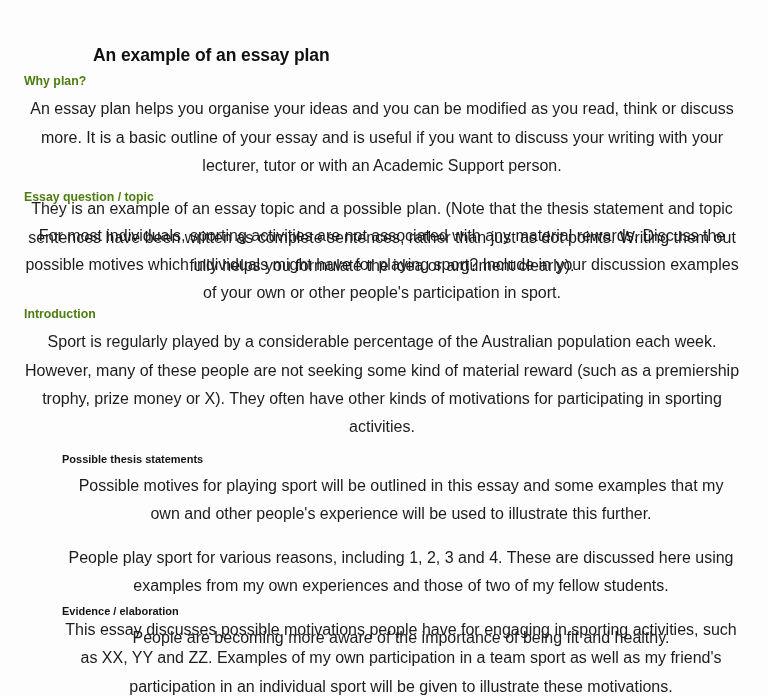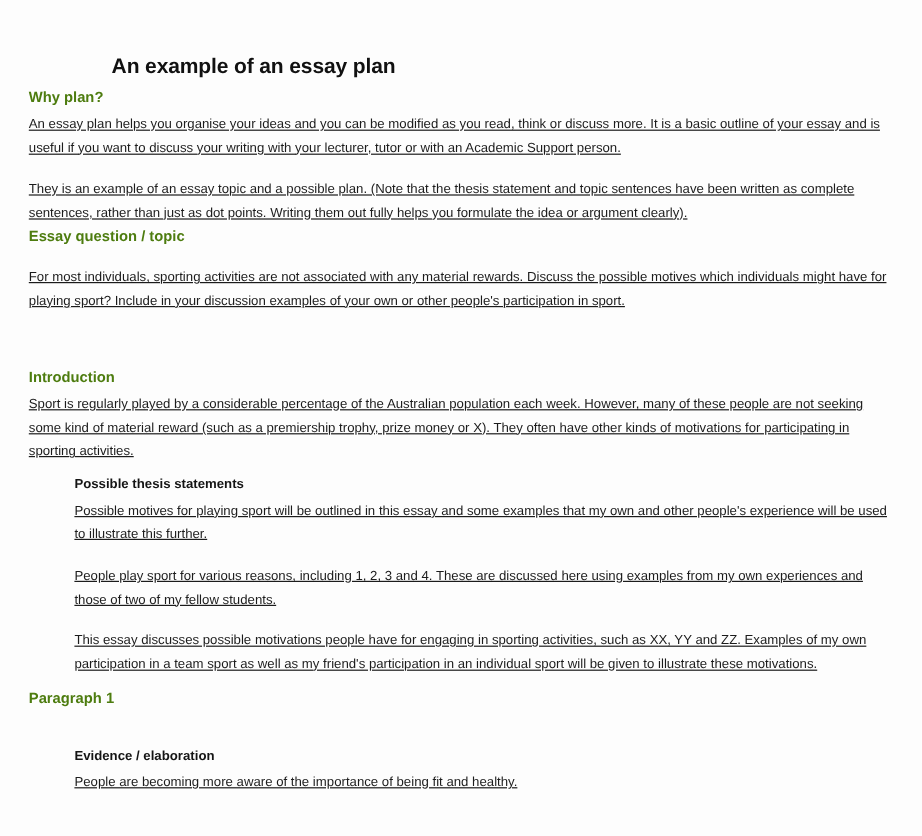--- a/index.html
+++ b/index.html
@@ -55,26 +55,25 @@
   h3.subheading {
     margin: 0;
     font-size: 11px;
     font-weight: bold;
     line-height: 1.55;
     color: #141414;
   }
 
   p.body {
     margin: 0;
-    font-size: 11px;
+    font-size: 16px;
     font-weight: normal;
     line-height: 1.78;
     color: #1c1c1c;
-    text-align: left;
-    text-decoration: underline;
+    text-align: center;
   }
 
   p.body b, .bold-run {
     font-weight: bold;
     color: #111111;
   }
 
   
   .indent-1 { margin-left: 38px; }
 
@@ -118,21 +117,20 @@
       <div class="gap-xs"></div>
       <p class="body">Possible motives for playing sport will be outlined in this essay and some examples that my own and other people's experience will be used to illustrate this further.</p>
       <div class="gap-md"></div>
       <p class="body">People play sport for various reasons, including 1, 2, 3 and 4. These are discussed here using examples from my own experiences and those of two of my fellow students.</p>
       <div class="gap-md"></div>
       <p class="body">This essay discusses possible motivations people have for engaging in sporting activities, such as XX, YY and ZZ. Examples of my own participation in a team sport as well as my friend's participation in an individual sport will be given to illustrate these motivations.</p>
     </div>
   </div>
 
   <div class="col" style="top:573px;">
-    <h2 class="heading">Paragraph 1</h2>
     <div class="gap-md"></div>
 
 
     <div class="gap-md"></div>
 
     <div class="indent-1">
       <h3 class="subheading">Evidence / elaboration</h3>
       <div class="gap-xs"></div>
       <p class="body">People are becoming more aware of the importance of being fit and healthy.</p>
     </div>

